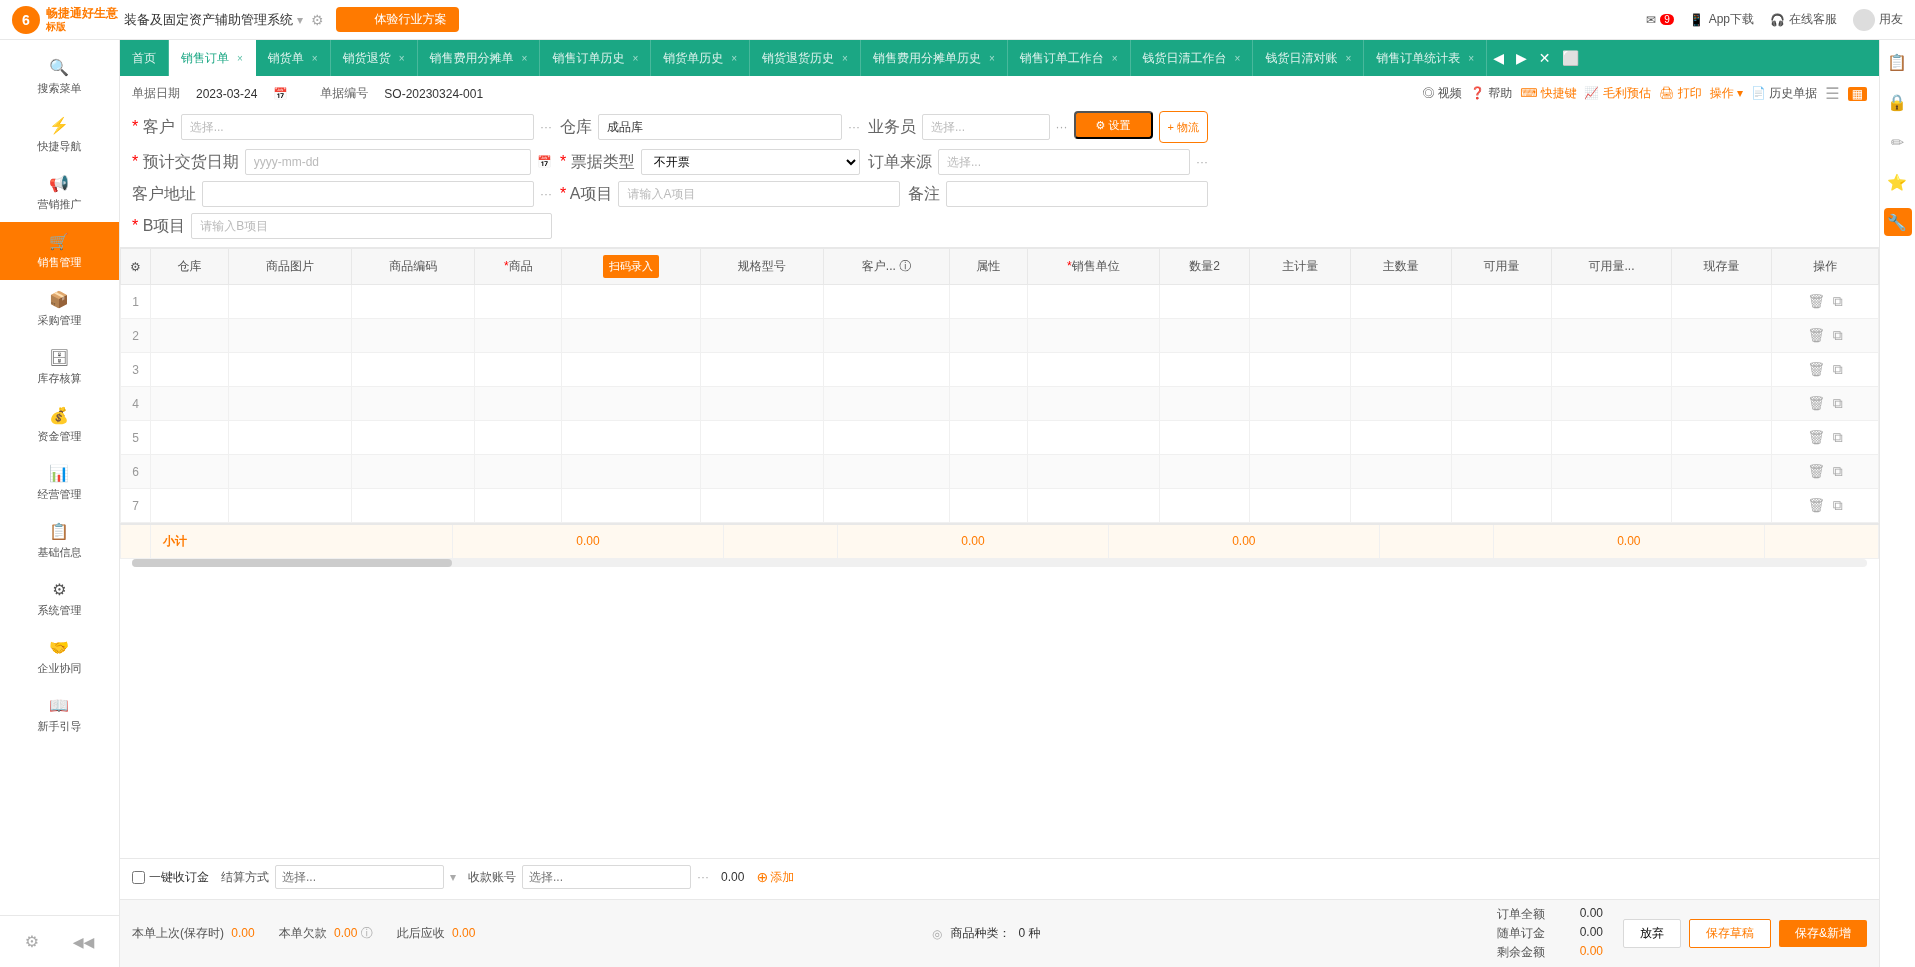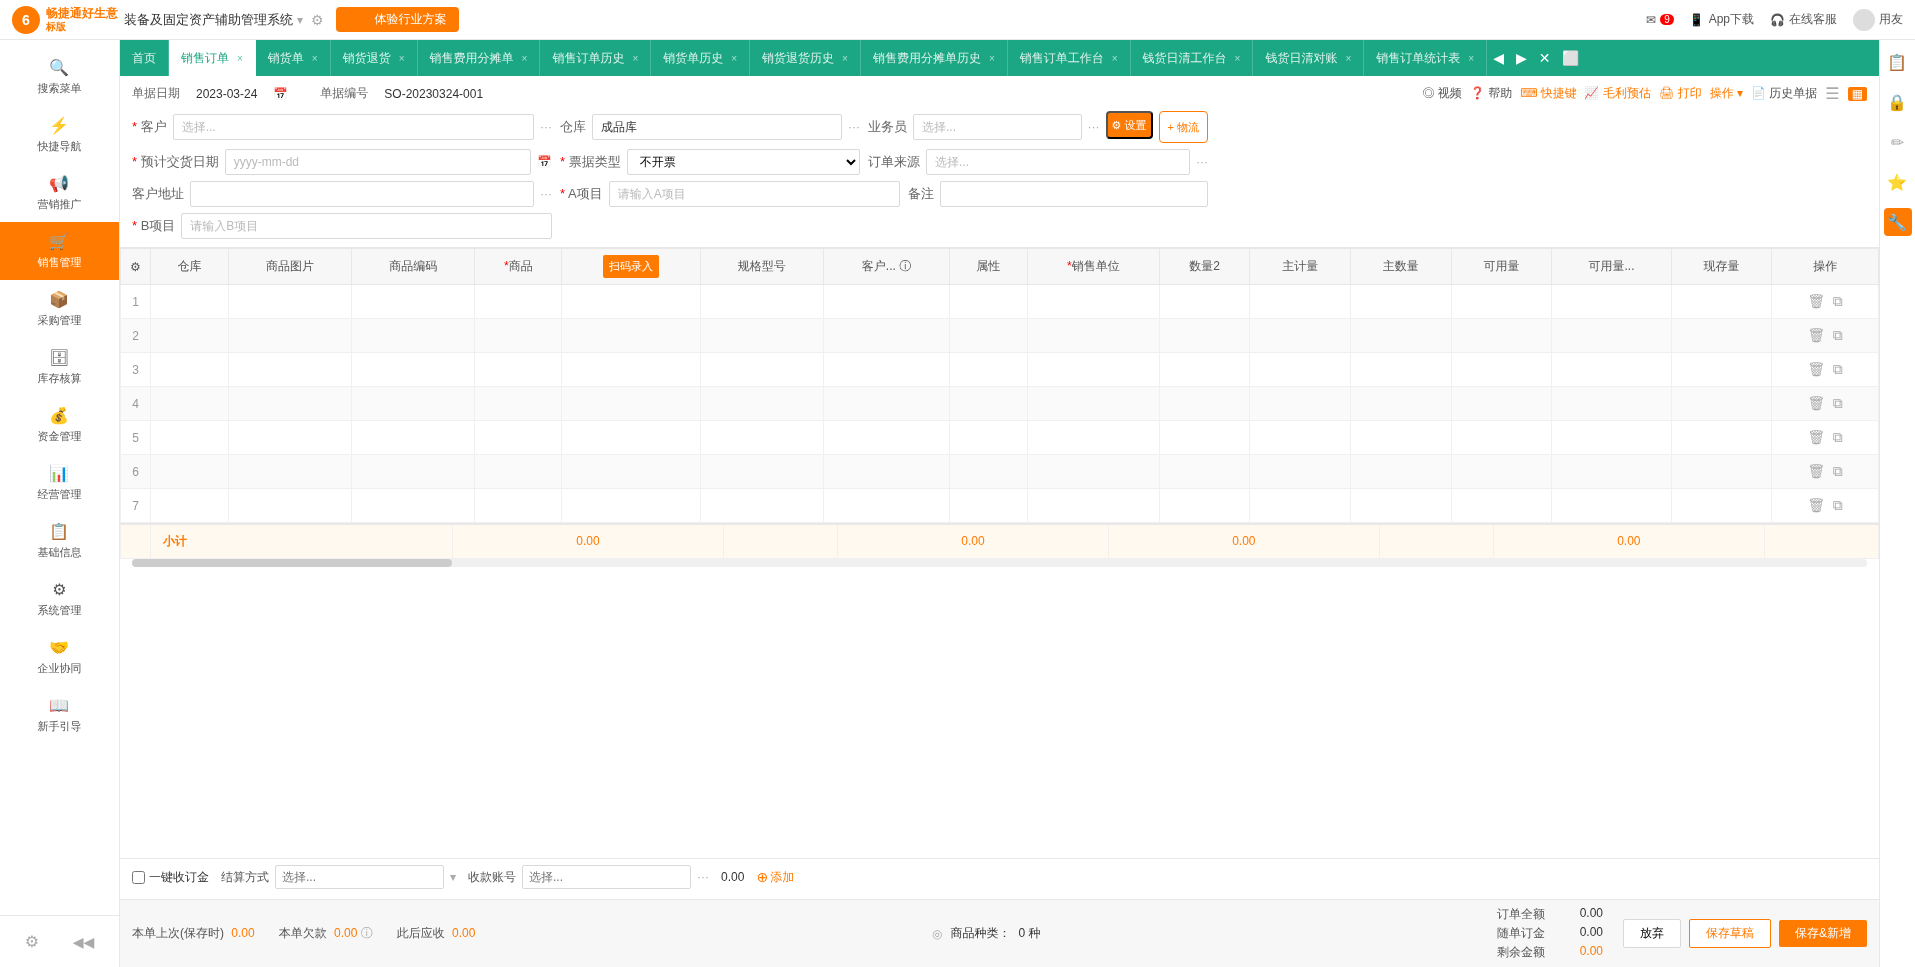--- a/index.html
+++ b/index.html
@@ -38,21 +38,21 @@
 
     
     .form-panel { background: #fff; padding: 8px 12px; border-bottom: 1px solid #e8e8e8; flex-shrink: 0; }
     .form-header { display: flex; align-items: center; justify-content: space-between; margin-bottom: 8px; }
     .form-header-left { display: flex; align-items: center; gap: 16px; font-size: 12px; }
     .form-header-right { display: flex; align-items: center; gap: 8px; font-size: 12px; color: #555; }
     .form-label { color: #666; }
     .form-value { color: #333; font-weight: 500; }
     .form-row { display: flex; align-items: center; gap: 8px; margin-bottom: 6px; flex-wrap: wrap; }
     .form-field { display: flex; align-items: center; gap: 6px; flex: 1; min-width: 200px; }
-    .field-label { color: #666; white-space: nowrap; font-size: 13px; }
+    .field-label { color: #666; white-space: nowrap; font-size: 16px; }
     .field-label.required::before { content: '* '; color: #f00; }
     .field-input { flex: 1; border: 1px solid #d9d9d9; border-radius: 2px; padding: 3px 8px; font-size: 12px; color: #333; background: #fff; min-width: 120px; height: 26px; }
     .field-input::placeholder { color: #bbb; }
     .field-select { flex: 1; border: 1px solid #d9d9d9; border-radius: 2px; padding: 3px 8px; font-size: 12px; background: #fff; height: 26px; min-width: 120px; }
     .field-more { color: #aaa; cursor: pointer; font-size: 12px; }
 
     
     .sub-tabs { display: flex; align-items: center; padding: 0 12px; background: #fff; border-bottom: 1px solid #e8e8e8; flex-shrink: 0; }
     .sub-tab { padding: 8px 12px; cursor: pointer; font-size: 13px; color: #666; border-bottom: 2px solid transparent; }
     .sub-tab.active { color: #ff7a00; border-bottom-color: #ff7a00; font-weight: 500; }
@@ -295,21 +295,21 @@
             <div class="form-field" style="max-width:300px;">
               <span class="field-label">仓库</span>
               <input class="field-input" value="成品库" style="">
               <span class="field-more">···</span>
             </div>
             <div class="form-field" style="max-width:340px;">
               <span class="field-label">业务员</span>
               <input class="field-input" placeholder="选择..." style="">
               <span class="field-more">···</span>
               <div style="margin-left:auto;display:flex;gap:6px;">
-                <button class="col-settings" style="width:auto;padding:0 4px;font-size:11px;white-space:nowrap;">⚙ 设置</button>
+                <button class="col-settings" style="width:auto;padding:0 20px;font-size:11px;white-space:nowrap;">⚙ 设置</button>
                 <button style="border:1px solid #ff7a00;background:#fff;color:#ff7a00;border-radius:4px;padding:3px 8px;cursor:pointer;font-size:11px;white-space:nowrap;">+ 物流</button>
               </div>
             </div>
           </div>
 
           <div class="form-row">
             <div class="form-field" style="max-width:420px;">
               <span class="field-label required">预计交货日期</span>
               <input class="field-input" placeholder="yyyy-mm-dd" style="">
               <span style="cursor:pointer;color:#aaa;">📅</span>

